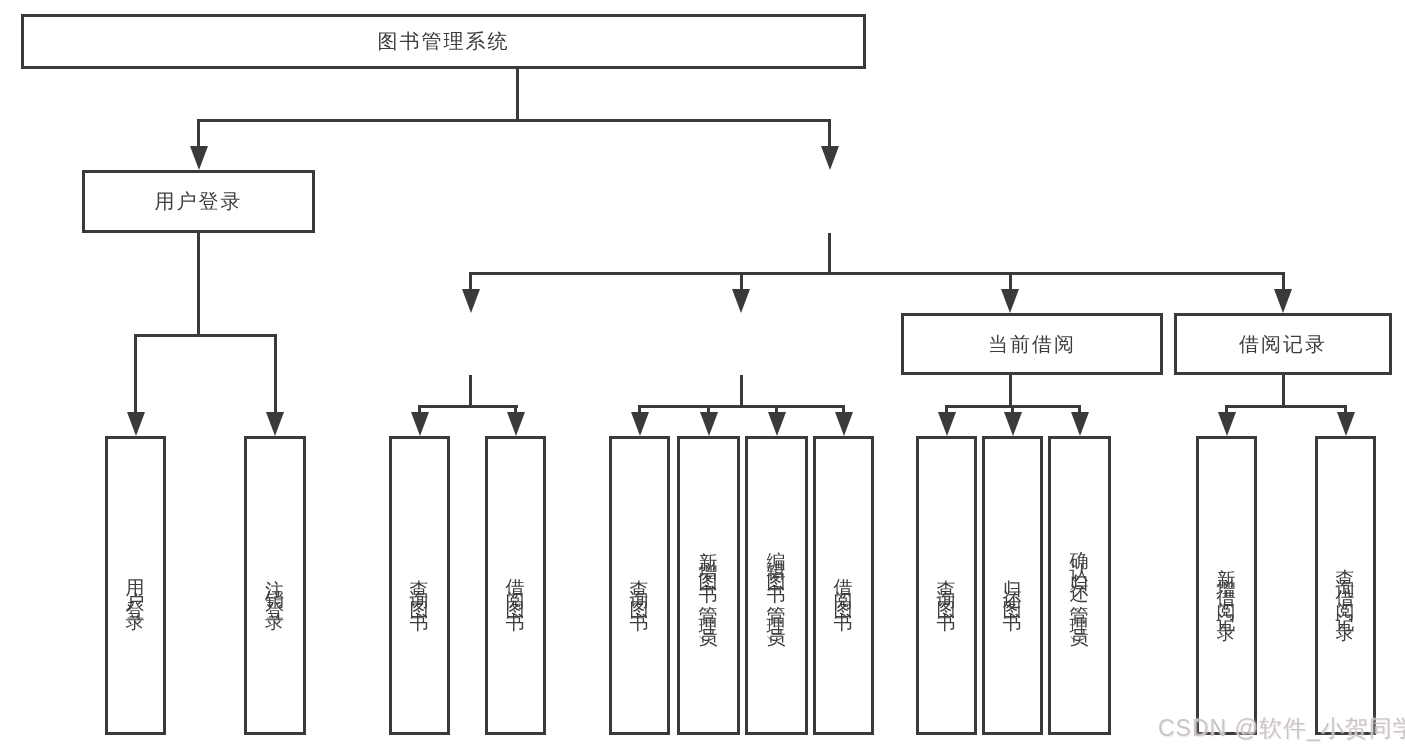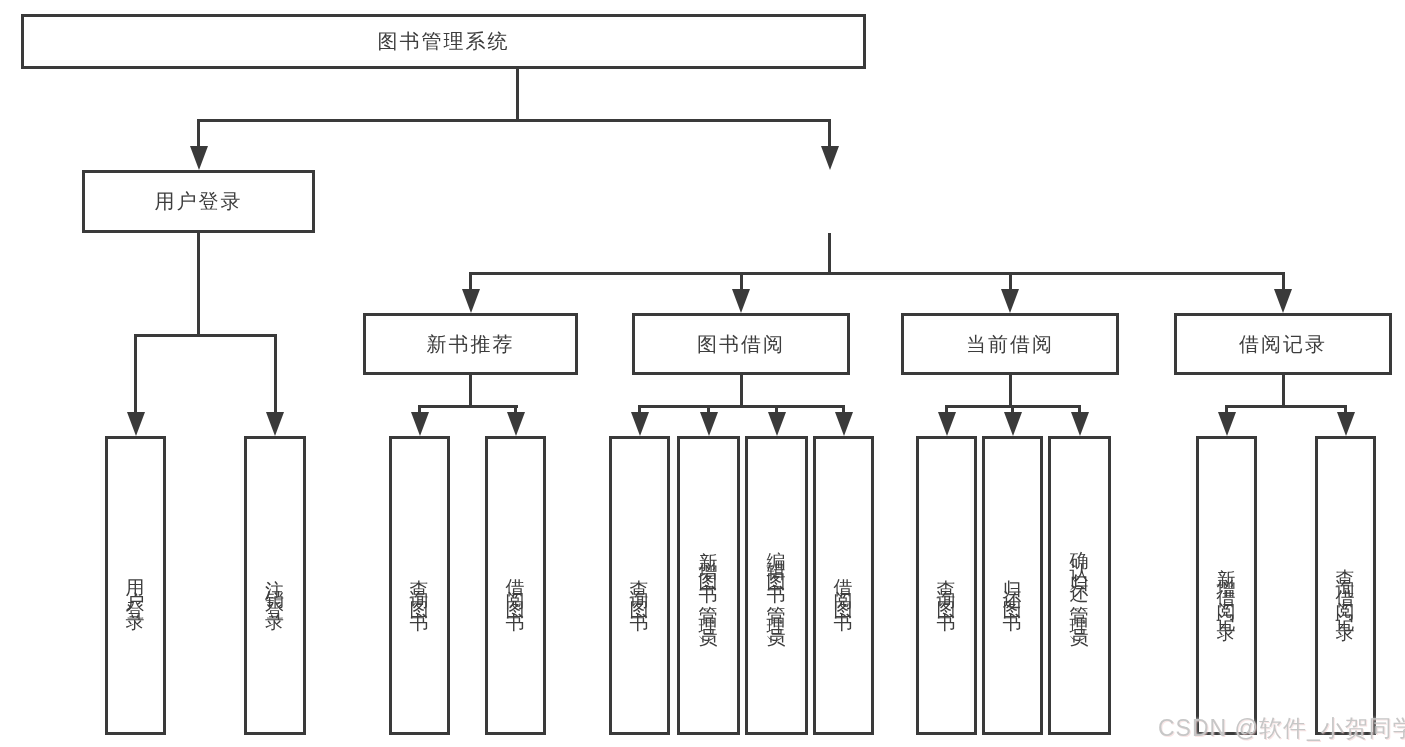--- a/index.html
+++ b/index.html
@@ -66,27 +66,21 @@
   <div class="line" style="left:469px;top:272px;width:815px;height:3px;"></div>
   <div class="line" style="left:469px;top:272px;width:3px;height:20px;"></div>
   <div class="line" style="left:740px;top:272px;width:3px;height:20px;"></div>
   <div class="line" style="left:1009px;top:272px;width:3px;height:20px;"></div>
   <div class="line" style="left:1282px;top:272px;width:3px;height:20px;"></div>
   <div class="arrow" style="left:462px;top:289px;"></div>
   <div class="arrow" style="left:732px;top:289px;"></div>
   <div class="arrow" style="left:1001px;top:289px;"></div>
   <div class="arrow" style="left:1274px;top:289px;"></div>
 
-  <div class="box" style="left:363px;top:313px;width:215px;height:62px;">
-    <span class="hlabel">新书推荐</span>
-  </div>
-  <div class="box" style="left:632px;top:313px;width:218px;height:62px;">
-    <span class="hlabel">图书借阅</span>
-  </div>
-  <div class="box" style="left:901px;top:313px;width:218px;height:62px;">
+  <div class="box" style="left:901px;top:313px;width:262px;height:62px;">
     <span class="hlabel">当前借阅</span>
   </div>
   <div class="box" style="left:1174px;top:313px;width:218px;height:62px;">
     <span class="hlabel">借阅记录</span>
   </div>
 
   <div class="line" style="left:469px;top:375px;width:3px;height:30px;"></div>
   <div class="line" style="left:418px;top:405px;width:100px;height:3px;"></div>
   <div class="line" style="left:418px;top:405px;width:3px;height:13px;"></div>
   <div class="line" style="left:514px;top:405px;width:3px;height:13px;"></div>

